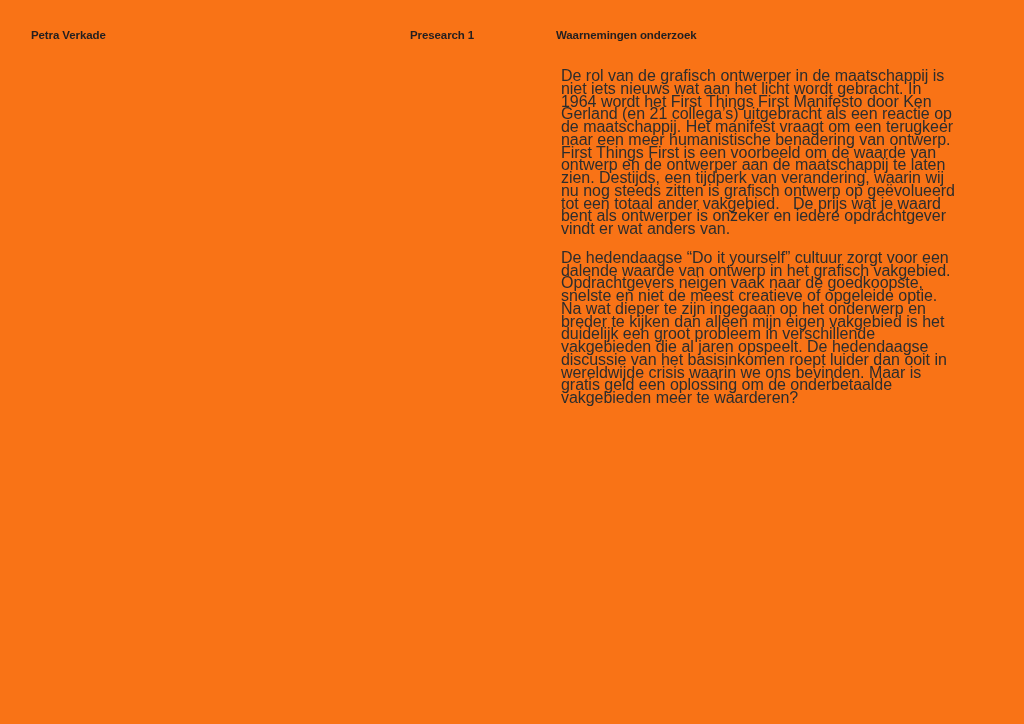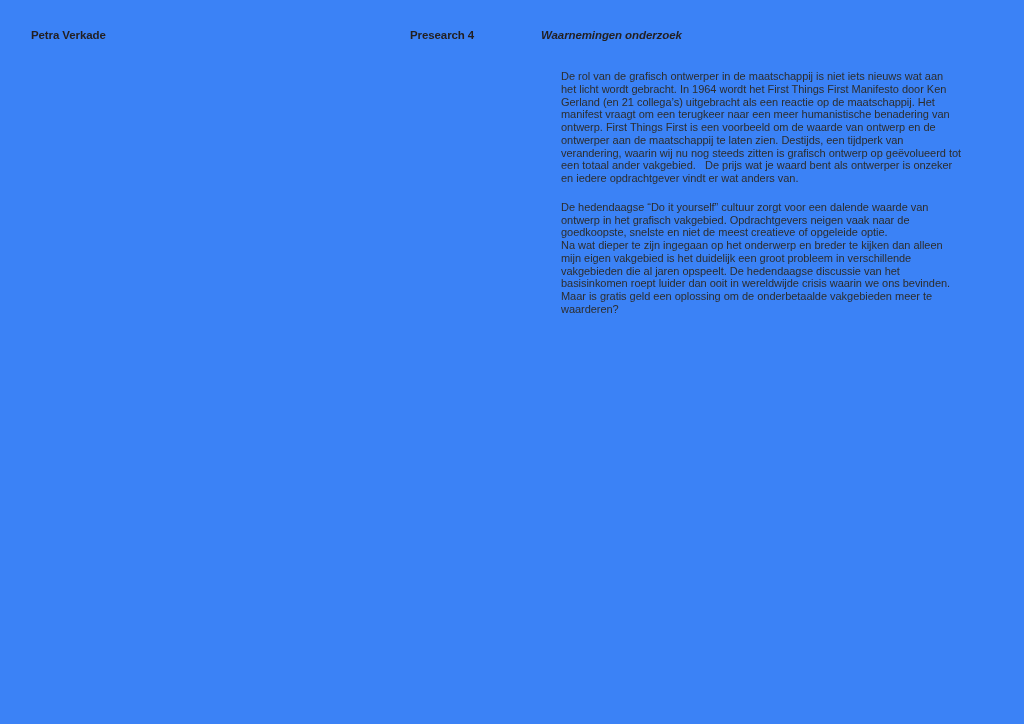--- a/index.html
+++ b/index.html
@@ -14,21 +14,21 @@
     font-family: "Liberation Sans", sans-serif;
     -webkit-font-smoothing: antialiased;
     overflow: hidden;
     position: relative;
   }
 
   .page {
     position: relative;
     width: 1024px;
     height: 724px;
-    background: #3b82f6;
+    background: #f97316;
   }
 
   
   .header-row {
     position: absolute;
     top: 27px;
     left: 0;
     width: 1024px;
     height: 18px;
   }
@@ -39,53 +39,53 @@
     font-size: 11.5px;
     font-weight: bold;
     line-height: 16px;
     color: #231f20;
     letter-spacing: -0.1px;
     white-space: nowrap;
   }
 
   .header-author   { left: 31px; }
   .header-project  { left: 410px; }
-  .header-section  { left: 541px; font-style: italic; }
+  .header-section  { left: 556px; }
 
   
   .text-column {
     position: absolute;
     top: 70px;
     left: 561px;
     width: 400px;
   }
 
   .body-paragraph {
     margin: 0 0 16px 0;
-    font-size: 11px;
+    font-size: 16px;
     line-height: 12.75px;
     color: #2d2d2d;
     letter-spacing: -0.05px;
     text-align: left;
     white-space: pre-wrap;
     word-spacing: 0.1px;
   }
 
   .body-paragraph:last-child {
     margin-bottom: 16px;
   }
 </style>
 </head>
 <body>
 
 <div class="page">
 
   <div class="header-row">
     <div class="header-item header-author">Petra Verkade</div>
-    <div class="header-item header-project">Presearch 4</div>
+    <div class="header-item header-project">Presearch 1</div>
     <div class="header-item header-section">Waarnemingen onderzoek</div>
   </div>
 
   <div class="text-column">
     <p class="body-paragraph">De rol van de grafisch ontwerper in de maatschappij is niet iets nieuws wat aan het licht wordt gebracht. In 1964 wordt het First Things First Manifesto door Ken Gerland (en 21 collega’s) uitgebracht als een reactie op de maatschappij. Het manifest vraagt om een terugkeer naar een meer humanistische benadering van ontwerp. First Things First is een voorbeeld om de waarde van ontwerp en de ontwerper aan de maatschappij te laten zien. Destijds, een tijdperk van verandering, waarin wij nu nog steeds zitten is grafisch ontwerp op geëvolueerd tot een totaal ander vakgebied.   De prijs wat je waard bent als ontwerper is onzeker en iedere opdrachtgever vindt er wat anders van.</p>
     <p class="body-paragraph">De hedendaagse “Do it yourself” cultuur zorgt voor een dalende waarde van ontwerp in het grafisch vakgebied. Opdrachtgevers neigen vaak naar de goedkoopste, snelste en niet de meest creatieve of opgeleide optie.
 Na wat dieper te zijn ingegaan op het onderwerp en breder te kijken dan alleen mijn eigen vakgebied is het duidelijk een groot probleem in verschillende vakgebieden die al jaren opspeelt. De hedendaagse discussie van het basisinkomen roept luider dan ooit in wereldwijde crisis waarin we ons bevinden. Maar is gratis geld een oplossing om de onderbetaalde vakgebieden meer te waarderen?</p>
   </div>
 
 </div>

